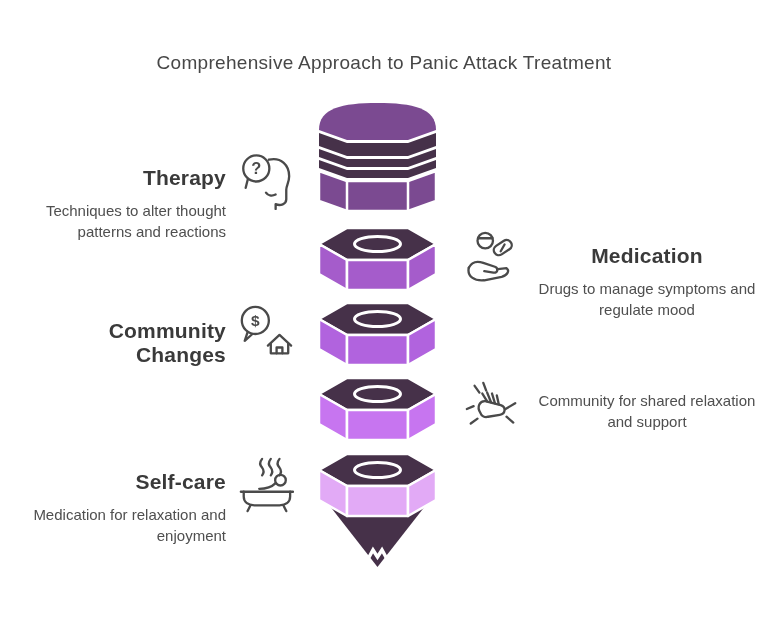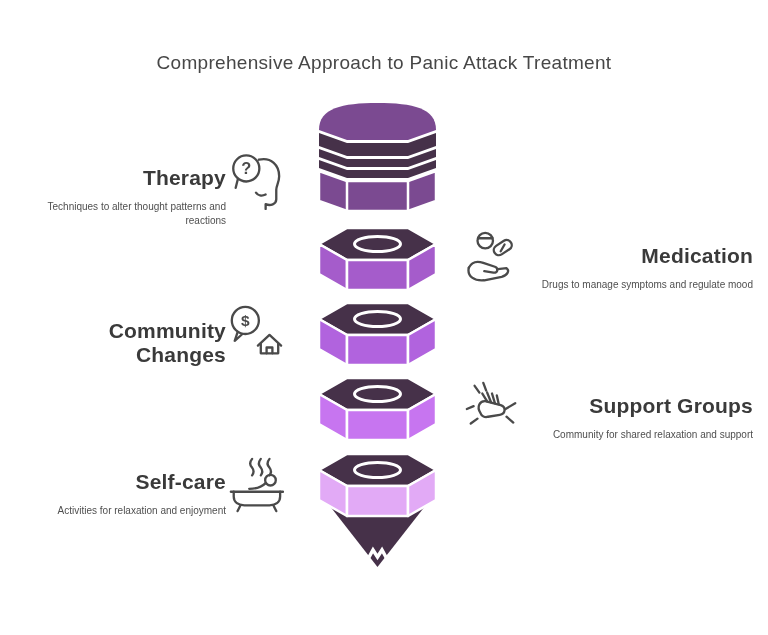--- a/index.html
+++ b/index.html
@@ -5,27 +5,27 @@
   html,body { margin:0; padding:0; background:#ffffff; }
   body { font-family:"Liberation Sans", sans-serif; }
   .canvas { position:relative; width:768px; height:604px; background:var(--background,#fff); overflow:hidden; }
 
   .title {
     position:absolute; top:52px; left:0; width:100%; margin:0;
     text-align:center; font-size:19px; font-weight:400;
     color:var(--title-text,#474747); letter-spacing:0.3px;
   }
 
-  .block { position:absolute; display:flex; align-items:flex-start; }
+  .block { position:absolute; display:flex; gap:10px; align-items:flex-start; }
   .block .text { display:flex; flex-direction:column; }
   .block.left .text { text-align:right; align-items:flex-end; }
-  .block.right .text { text-align:right; }
+  .block.right .text { text-align:center; }
   .heading { margin:0; padding-top:14px; font-size:21px; font-weight:700;
              color:var(--heading-text,#3a3a3a); letter-spacing:0.2px; }
-  .desc { margin:10px 0 0 0; font-size:10px; line-height:1.42;
+  .desc { margin:10px 0 0 0; font-size:15px; line-height:1.42;
           color:var(--body-text,#4f4f4f); }
   .icon-box { width:58px; height:58px; flex:0 0 auto; }
   .icon-svg { stroke:var(--icon-stroke,#4a4a4a); stroke-width:2.4; fill:none;
               stroke-linecap:round; stroke-linejoin:round; }
   .icon-glyph { fill:var(--icon-stroke,#4a4a4a); stroke:none; font-weight:bold;
                 text-anchor:middle; font-family:"Liberation Sans",sans-serif; }
 
   .funnel-svg { position:absolute; left:280px; top:100px; }
   .seg1 { fill:var(--segment1,#7b4a91); }
   .seg2 { fill:var(--segment2,#a55ccb); }
@@ -162,29 +162,28 @@
         <path d="M52,44 L45,38"></path>
         <path d="M18,34 C14,28 17,21 24,22 L39,26 C45,28 44,35 38,36 L26,38 C22,39 19,37 18,34 Z"></path>
         <path d="M25,22 L20,14"></path>
         <path d="M29,23 L25,13"></path>
         <path d="M33,24 L30,14"></path>
         <path d="M37,25 L35,16"></path>
         <path d="M44,30 L54,24"></path>
       </svg>
     </div>
     <div class="text">
-      <h2 class="heading">Support Groups</h2>
       <p class="desc">Community for shared relaxation and support</p>
     </div>
   </div>
 
   <div class="block left pos-selfcare">
     <div class="text">
       <h2 class="heading">Self-care</h2>
-      <p class="desc">Activities for relaxation and enjoyment</p>
+      <p class="desc">Medication for relaxation and enjoyment</p>
     </div>
     <div class="icon-box">
       <svg class="icon-svg" width="58" height="58" viewBox="0 0 60 60">
         <path d="M27,3 q-4,5 0,9 q3,4 0,8"></path>
         <path d="M36,3 q-4,5 0,9 q3,4 0,8"></path>
         <path d="M45,3 q-4,5 0,9 q3,4 0,8"></path>
         <circle cx="46" cy="25" r="5.5"></circle>
         <path d="M41,28 C36,33 30,34 24,34"></path>
         <path d="M5,37 L59,37"></path>
         <path d="M8,37 L8,42 C8,48 13,51 19,51 L45,51 C51,51 56,48 56,42 L56,37"></path>

